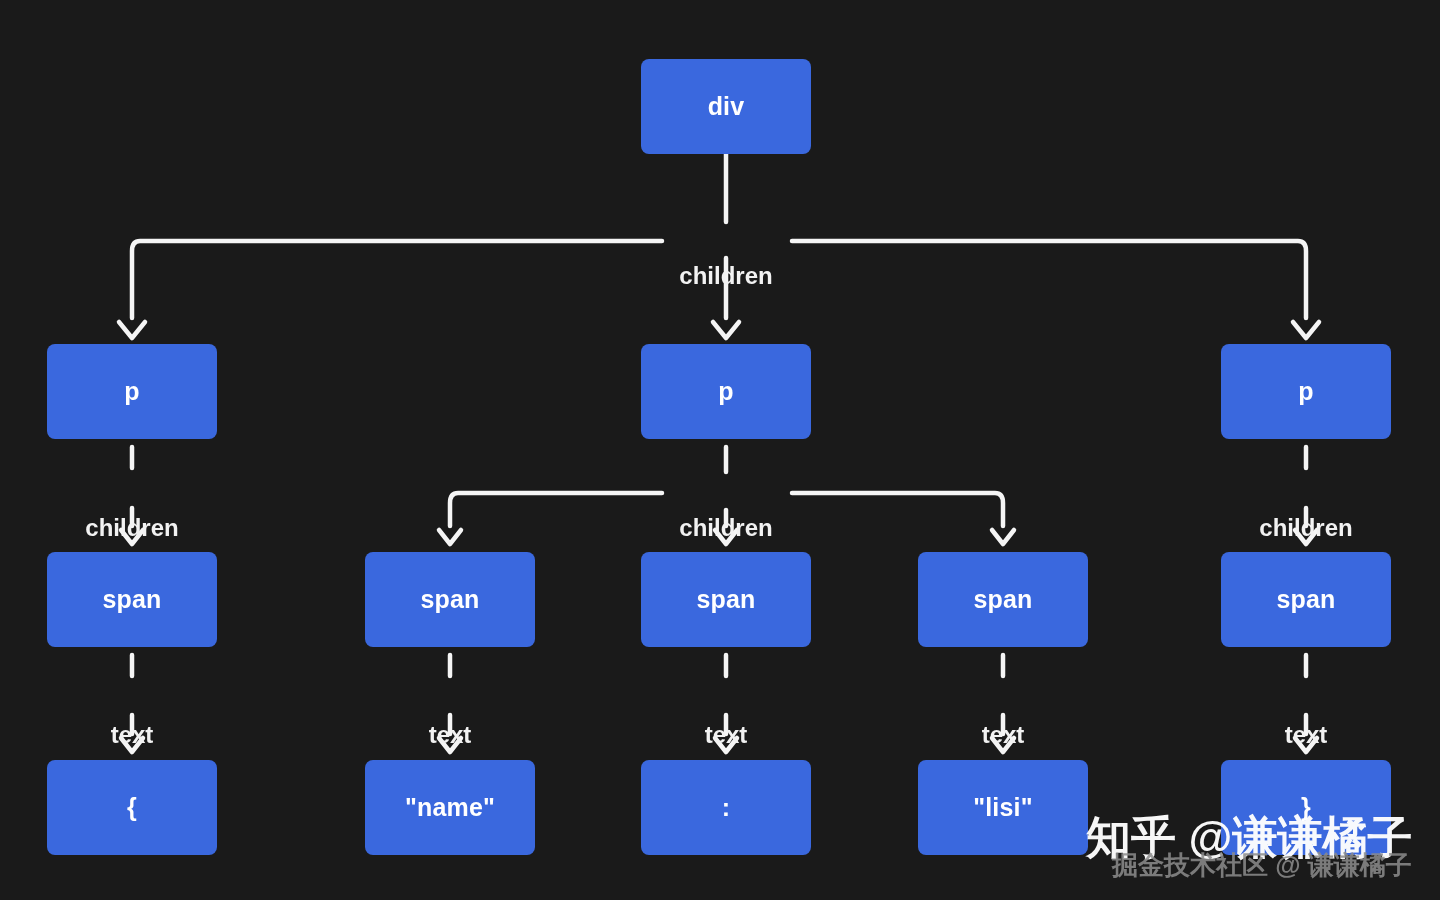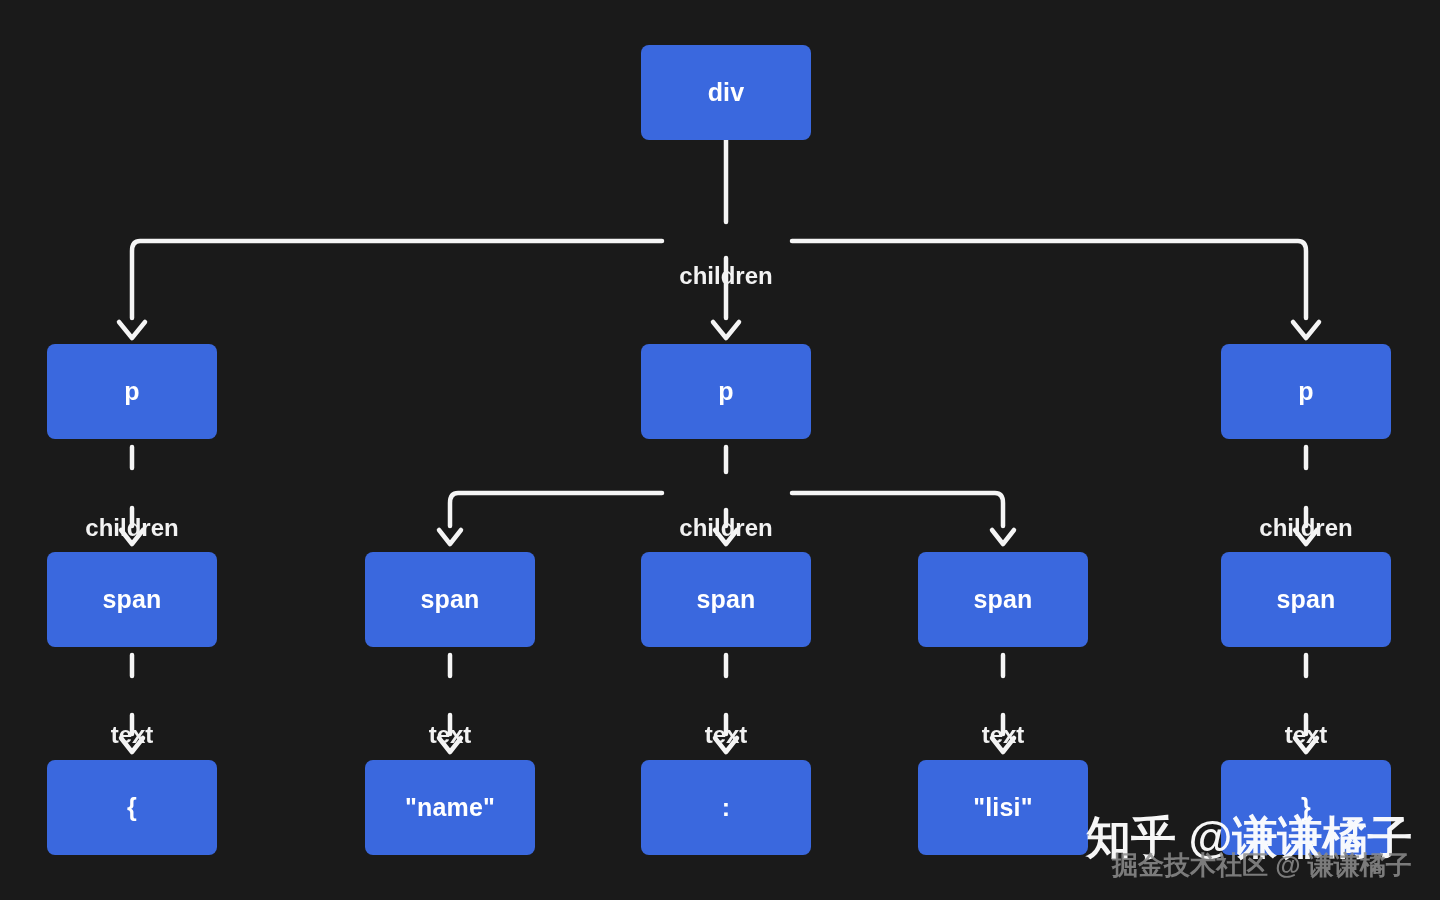--- a/index.html
+++ b/index.html
@@ -116,21 +116,21 @@
       <path d="M 992 530 L 1003 544 L 1014 530"></path>
       <path d="M 1295 530 L 1306 544 L 1317 530"></path>
       <path d="M 121 738 L 132 752 L 143 738"></path>
       <path d="M 439 738 L 450 752 L 461 738"></path>
       <path d="M 715 738 L 726 752 L 737 738"></path>
       <path d="M 992 738 L 1003 752 L 1014 738"></path>
       <path d="M 1295 738 L 1306 752 L 1317 738"></path>
     </g>
   </svg>
 
-  <div class="node" style="left:641px;top:45px;width:170px;height:95px;">div</div>
+  <div class="node" style="left:641px;top:59px;width:170px;height:95px;">div</div>
 
   <div class="node" style="left:47px;top:344px;width:170px;height:95px;">p</div>
   <div class="node" style="left:641px;top:344px;width:170px;height:95px;">p</div>
   <div class="node" style="left:1221px;top:344px;width:170px;height:95px;">p</div>
 
   <div class="node" style="left:47px;top:552px;width:170px;height:95px;">span</div>
   <div class="node" style="left:365px;top:552px;width:170px;height:95px;">span</div>
   <div class="node" style="left:641px;top:552px;width:170px;height:95px;">span</div>
   <div class="node" style="left:918px;top:552px;width:170px;height:95px;">span</div>
   <div class="node" style="left:1221px;top:552px;width:170px;height:95px;">span</div>

